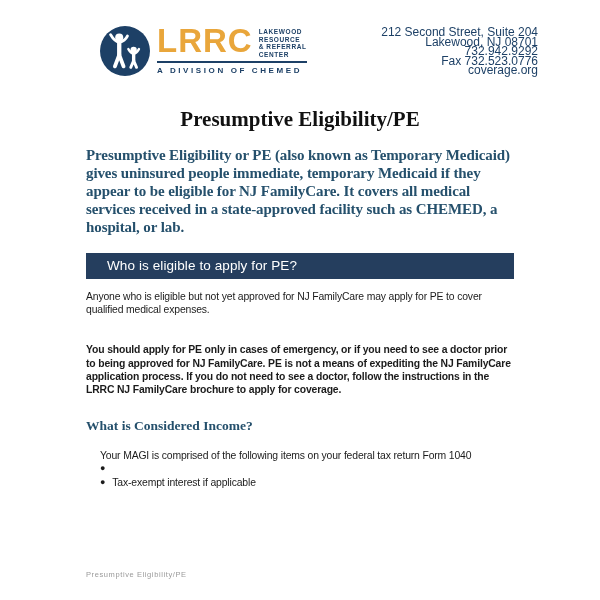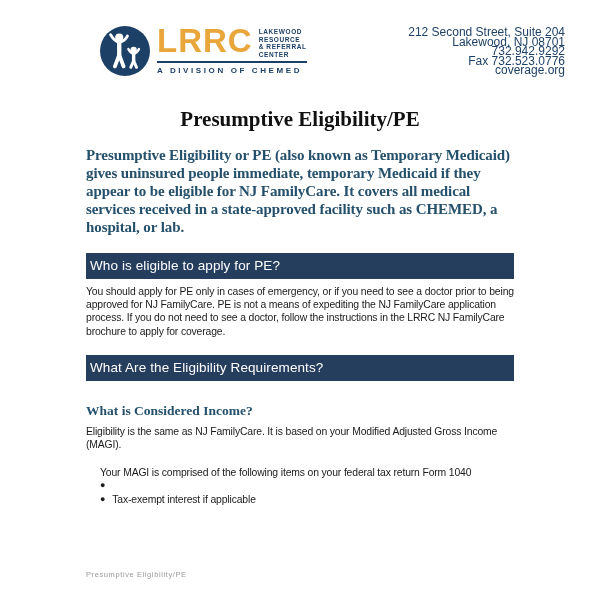--- a/index.html
+++ b/index.html
@@ -10,47 +10,47 @@
     --text:#1b1b1b;
     --footer-gray:#9a9a9a;
   }
   *{margin:0;padding:0;box-sizing:border-box;}
   html,body{width:600px;height:600px;background:#fff;overflow:hidden;}
   body{font-family:"Liberation Sans", sans-serif;color:var(--text);position:relative;}
   .page{width:600px;height:600px;position:relative;background:#fff;}
   .content{padding:0 86px;}
 
   
-  .header{display:flex;justify-content:space-between;align-items:flex-start;padding:26px 35px 0 100px;gap:36px;}
+  .header{display:flex;justify-content:space-between;align-items:flex-start;padding:26px 62px 0 100px;gap:36px;}
   .logo-block{display:flex;align-items:flex-start;gap:7px;}
   .logo-circle{width:50px;height:50px;flex:0 0 auto;}
   .logo-right{display:flex;flex-direction:column;}
   .logo-top{display:flex;align-items:flex-start;gap:6px;}
   .logo-acronym{font-family:"Liberation Sans", sans-serif;font-weight:bold;font-size:33px;line-height:30px;color:var(--gold);letter-spacing:1px;}
   .org-lines{display:flex;flex-direction:column;padding-top:2px;}
   .org-line{font-size:6.5px;line-height:7.5px;font-weight:bold;color:var(--navy);letter-spacing:0.6px;}
   .division-rule{border-top:2px solid var(--navy);margin-top:3px;}
   .division{font-size:8px;font-weight:bold;color:var(--navy);letter-spacing:2.6px;margin-top:3px;white-space:nowrap;}
   .contact{text-align:right;color:var(--navy);font-size:12px;line-height:9.5px;padding-top:2px;}
 
   
   .title{margin-top:30px;text-align:center;font-family:"Liberation Serif", serif;font-weight:bold;font-size:21px;color:#111;}
   .title .line{line-height:27px;}
   .title .line + .line{margin-top:11px;}
 
   
   .intro{margin-top:13px;font-family:"Liberation Serif", serif;font-weight:bold;font-size:15px;line-height:18px;color:var(--serif-blue);letter-spacing:-0.1px;}
 
   
-  .section-bar{margin-top:17px;background:var(--bar-bg);color:#fff;font-size:13.5px;font-weight:500;padding:5px 5px 6px 4px;letter-spacing:0.1px;}
+  .section-bar{margin-top:17px;background:var(--bar-bg);color:#fff;font-size:13.5px;font-weight:500;padding:5px 5px 6px 21px;letter-spacing:0.1px;}
 
   
   .body-p{font-size:10.4px;line-height:13.2px;letter-spacing:-0.15px;color:var(--text);}
   .p-first{margin-top:11px;}
-  .p-gap{margin-top:6px;}
+  .p-gap{margin-top:27px;font-weight:bold;}
 
   .subheading{margin-top:22px;font-family:"Liberation Serif", serif;font-weight:bold;font-size:13.5px;color:var(--serif-blue);}
   .list-intro{margin-top:15px;margin-left:14px;font-size:10.4px;line-height:13.2px;letter-spacing:-0.15px;}
   .bullet-list{list-style:none;margin-left:14px;}
   .bullet-item{font-size:10.4px;line-height:13.2px;letter-spacing:-0.15px;display:flex;gap:7px;}
   .bullet-dot{font-size:9px;line-height:13.2px;}
 
   
   .footer{position:absolute;left:86px;top:570px;font-size:7.5px;color:var(--footer-gray);letter-spacing:0.6px;}
 </style>
@@ -102,25 +102,24 @@
 
   <div class="content">
 
     <div class="title">
       <div class="line">Presumptive Eligibility/PE</div>
     </div>
 
     <p class="intro">Presumptive Eligibility or PE (also known as Temporary Medicaid) gives uninsured people immediate, temporary Medicaid if they appear to be eligible for NJ FamilyCare. It covers all medical services received in a state-approved facility such as CHEMED, a hospital, or lab.</p>
 
     <div class="section-bar">Who is eligible to apply for PE?</div>
+    <p class="body-p p-first">Anyone who is eligible but not yet approved for NJ FamilyCare may apply for PE to cover qualified medical expenses.</p>
     <p class="body-p p-gap">You should apply for PE only in cases of emergency, or if you need to see a doctor prior to being approved for NJ FamilyCare. PE is not a means of expediting the NJ FamilyCare application process. If you do not need to see a doctor, follow the instructions in the LRRC NJ FamilyCare brochure to apply for coverage.</p>
 
-    <div class="section-bar">What Are the Eligibility Requirements?</div>
     <div class="subheading">What is Considered Income?</div>
-    <p class="body-p" style="margin-top:6px;">Eligibility is the same as NJ FamilyCare. It is based on your Modified Adjusted Gross Income (MAGI).</p>
     <p class="list-intro">Your MAGI is comprised of the following items on your federal tax return Form 1040</p>
     <ul class="bullet-list">
       <li class="bullet-item">
         <span class="bullet-dot">●</span>
       </li>
       <li class="bullet-item">
         <span class="bullet-dot">●</span>
         <span>Tax-exempt interest if applicable</span>
       </li>
     </ul>

